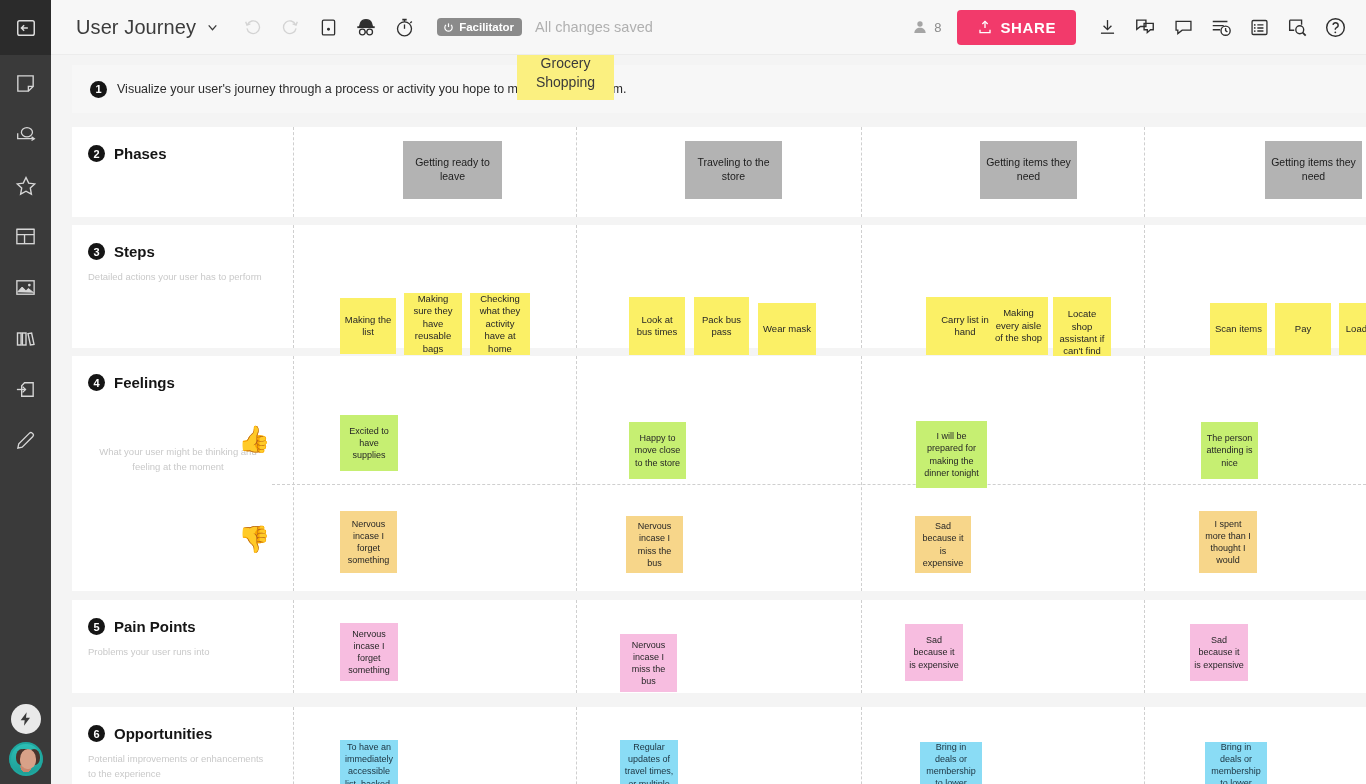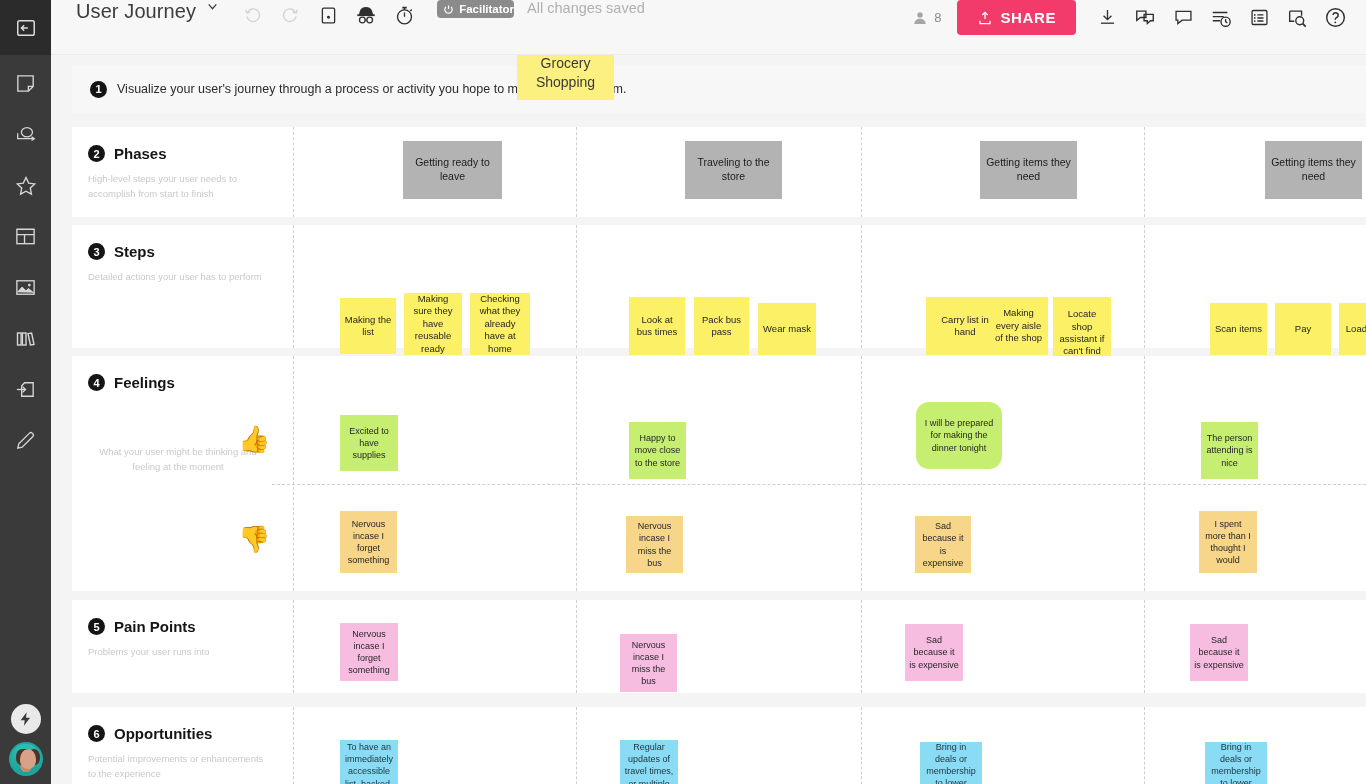--- a/index.html
+++ b/index.html
@@ -47,39 +47,39 @@
     content:""; position:absolute; left:9px; top:5px; width:16px; height:20px;
     border-radius:50% 50% 45% 45%;
     background:#d8a188;
     box-shadow: -6px -2px 0 -2px #4a342c, 6px -2px 0 -2px #4a342c;
   }
 
   
   #topbar {
     position:absolute; left:51px; top:0; right:0; height:55px;
     background:#f7f7f7;
-    display:flex; align-items:flex-start;
+    display:flex; align-items:center;
     border-bottom:1px solid #ececec;
   }
   #doc-title {
     font-size:20px; color:#3c3c3c; margin-left:25px; letter-spacing:.1px;
     cursor:pointer;
   }
   #title-caret { margin-left:10px; cursor:pointer; display:flex; align-items:center;}
   .tb-gap { width:14px; }
   .tb-icon {
     width:30px; height:30px; margin:0 4px;
     display:flex; align-items:center; justify-content:center; cursor:pointer;
   }
   .tb-icon.dim { opacity:.32; }
   #facilitator {
     display:flex; align-items:center; gap:5px;
     background:#8b8b8b; color:#fff;
     font-size:11.5px; font-weight:bold;
-    border-radius:4px; padding:3px 0 3px 6px;
+    border-radius:4px; padding:3px 8px 3px 6px;
     margin-left:14px; cursor:pointer; white-space:nowrap;
   }
   #saved { margin-left:13px; font-size:14.5px; color:#b0b0b0; white-space:nowrap; }
   #tb-right { margin-left:auto; display:flex; align-items:center; padding-right:12px; }
   #people { display:flex; align-items:center; gap:6px; margin-right:16px; cursor:pointer;}
   #people-count { font-size:13px; color:#8b8b8b; }
   #share-btn {
     display:flex; align-items:center; gap:7px;
     background:#f23a6b; color:#fff;
     font-size:15px; font-weight:bold; letter-spacing:.6px;
@@ -364,21 +364,20 @@
   <div id="grocery" class="note" style="white-space:pre-line;">Grocery
 Shopping</div>
 
   <div class="band" id="row-phases" style="top:72px;height:90px;">
     <div class="band-inner">
       <div class="label-cell">
         <div class="label-head">
           <span class="num">2</span>
           <span class="label-title">Phases</span>
         </div>
-        <div class="label-sub">High-level steps your user needs to accomplish from start to finish</div>
       </div>
       <div class="vdiv" style="left:221px;"></div>
       <div class="vdiv" style="left:504px;"></div>
       <div class="vdiv" style="left:789px;"></div>
       <div class="vdiv" style="left:1072px;"></div>
 
       <div class="note phase-note" style="left:613px;top:14px;width:97px;height:58px;">Traveling to the store</div>
       <div class="note phase-note" style="left:331px;top:14px;width:99px;height:58px;">Getting ready to leave</div>
       <div class="note phase-note" style="left:908px;top:14px;width:97px;height:58px;">Getting items they need</div>
       <div class="note phase-note" style="left:1193px;top:14px;width:97px;height:58px;">Getting items they need</div>
@@ -393,22 +392,22 @@
           <span class="label-title">Steps</span>
         </div>
         <div class="label-sub">Detailed actions your user has to perform</div>
       </div>
       <div class="vdiv" style="left:221px;"></div>
       <div class="vdiv" style="left:504px;"></div>
       <div class="vdiv" style="left:789px;"></div>
       <div class="vdiv" style="left:1072px;"></div>
 
       <div class="note step-note" style="left:268px;top:73px;width:56px;height:56px;">Making the list</div>
-      <div class="note step-note" style="left:332px;top:68px;width:58px;height:62px;">Making sure they have reusable ready</div>
-      <div class="note step-note" style="left:398px;top:68px;width:60px;height:62px;">Checking what they already have at home</div>
+      <div class="note step-note" style="left:332px;top:68px;width:58px;height:62px;">Making sure they have reusable bags</div>
+      <div class="note step-note" style="left:398px;top:68px;width:60px;height:62px;">Checking what they activity have at home</div>
 
       <div class="note step-note" style="left:557px;top:72px;width:56px;height:58px;">Look at bus times</div>
       <div class="note step-note" style="left:622px;top:72px;width:55px;height:58px;">Pack bus pass</div>
       <div class="note step-note" style="left:686px;top:78px;width:58px;height:52px;">Wear mask</div>
 
       <div class="note step-note" style="left:854px;top:72px;width:78px;height:58px;">Carry list in hand</div>
       <div class="note step-note" style="left:917px;top:72px;width:59px;height:58px;">Making every aisle of the shop</div>
       <div class="note step-note" style="left:981px;top:72px;width:58px;height:72px;">Locate shop assistant if can't find</div>
 
       <div class="note step-note" style="left:1138px;top:78px;width:57px;height:52px;">Scan items</div>
@@ -431,21 +430,21 @@
       <span class="thumb" style="left:166px;top:170px;">👎</span>
 
       <div class="vdiv" style="left:221px;"></div>
       <div class="vdiv" style="left:504px;"></div>
       <div class="vdiv" style="left:789px;"></div>
       <div class="vdiv" style="left:1072px;"></div>
       <div class="hdiv" style="top:128px;"></div>
 
       <div class="note pos-note" style="left:268px;top:59px;width:58px;height:56px;">Excited to have supplies</div>
       <div class="note pos-note" style="left:557px;top:66px;width:57px;height:57px;">Happy to move close to the store</div>
-      <div class="note pos-note" style="left:844px;top:46px;width:86px;height:67px;border-radius:13px;">I will be prepared for making the dinner tonight</div>
+      <div class="note pos-note" style="left:844px;top:65px;width:71px;height:67px;">I will be prepared for making the dinner tonight</div>
       <div class="note pos-note" style="left:1129px;top:66px;width:57px;height:57px;">The person attending is nice</div>
 
       <div class="note neg-note" style="left:268px;top:155px;width:57px;height:62px;">Nervous incase I forget something</div>
       <div class="note neg-note" style="left:554px;top:160px;width:57px;height:57px;">Nervous incase I miss the bus</div>
       <div class="note neg-note" style="left:843px;top:160px;width:56px;height:57px;">Sad because it is expensive</div>
       <div class="note neg-note" style="left:1127px;top:155px;width:58px;height:62px;">I spent more than I thought I would</div>
     </div>
   </div>
 
   <div class="band" id="row-pain" style="top:545px;height:93px;">

